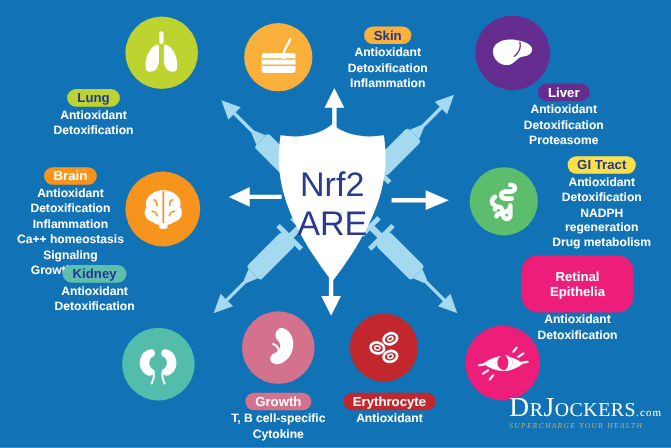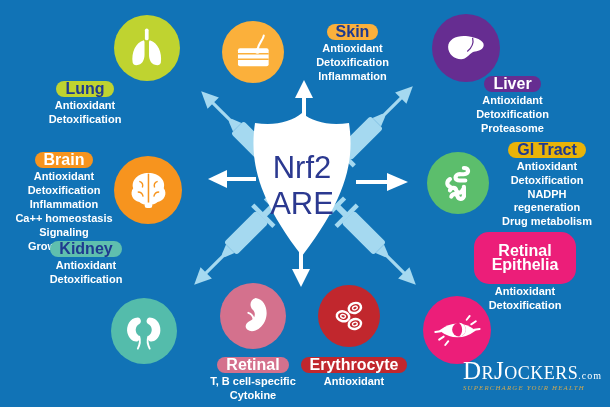--- a/index.html
+++ b/index.html
@@ -2,32 +2,32 @@
 <html><head>
 <meta charset="utf-8">
 <style>
   html,body{margin:0;padding:0;}
   body{font-family:"Liberation Sans",sans-serif;}
   #canvas{position:relative;width:610px;height:407px;background:#1173b6;overflow:hidden;}
   #artlayer{position:absolute;left:0;top:0;z-index:1;}
   .circle{position:absolute;border-radius:50%;z-index:2;display:flex;align-items:center;justify-content:center;}
   .circle svg{width:72%;height:72%;}
   .block{position:absolute;z-index:3;text-align:center;}
-  .badge{display:inline-block;border-radius:10px;padding:1px 9px;font-weight:bold;font-size:16px;line-height:14px;color:#fff;}
+  .badge{display:inline-block;border-radius:10px;padding:1px 9px;font-weight:bold;font-size:12px;line-height:14px;color:#fff;}
   .navy{color:#1f3a8f;}
   .fx{font-weight:bold;font-size:11px;line-height:13px;color:#fff;margin-top:1px;}
   .shield-text{position:absolute;z-index:3;width:110px;left:247px;text-align:center;color:#2b3990;font-weight:normal;}
   #nrf2{top:150px;font-size:31px;}
   #are{top:186px;font-size:31px;}
   
   .c-lung{background:#bfd330;} .c-skin{background:#fbb03b;} .c-liver{background:#662d91;}
   .c-brain{background:#f7941e;} .c-gi{background:#5cbe6c;} .c-kidney{background:#54bcab;}
   .c-spleen{background:#d4718d;} .c-ery{background:#c1272d;} .c-eye{background:#ec1e79;}
   .b-lung{background:#bfd330;} .b-skin{background:#fbb03b;} .b-liver{background:#662d91;}
-  .b-brain{background:#f7941e;} .b-gi{background:#eab308;} .b-kidney{background:#5fbfae;}
+  .b-brain{background:#f7941e;} .b-gi{background:#fde047;} .b-kidney{background:#5fbfae;}
   .b-spleen{background:#d4718d;} .b-ery{background:#c1272d;} .b-ret{background:#ec1e79;max-width:84px;border-radius:15px;padding:12px 9px;}
   
   .logo{position:absolute;right:8px;top:358px;z-index:3;line-height:1;}
   .logo-main{font-family:"Liberation Serif",serif;font-variant:small-caps;font-size:25px;color:#fff;letter-spacing:.5px;}
   .logo-com{font-family:"Liberation Serif",serif;font-size:10px;color:#fff;letter-spacing:1px;}
   .logo-tag{font-family:"Liberation Serif",serif;font-size:6.8px;font-style:italic;color:#d2a94f;letter-spacing:1.2px;margin-top:2px;}
 </style>
 </head>
 <body>
 
@@ -217,21 +217,21 @@
     <div class="fx">Detoxification</div>
   </div>
 
   <div class="block" style="left:465px;top:232px;width:120px;">
     <span class="badge b-ret">Retinal Epithelia</span>
     <div class="fx">Antioxidant</div>
     <div class="fx">Detoxification</div>
   </div>
 
   <div class="block" style="left:195px;top:356px;width:116px;">
-    <span class="badge b-spleen">Retinal</span>
+    <span class="badge b-spleen">Growth</span>
     <div class="fx">T, B cell-specific</div>
     <div class="fx">Cytokine</div>
   </div>
 
   <div class="block" style="left:294px;top:356px;width:120px;">
     <span class="badge b-ery">Erythrocyte</span>
     <div class="fx">Antioxidant</div>
   </div>
 
   <div class="logo">

